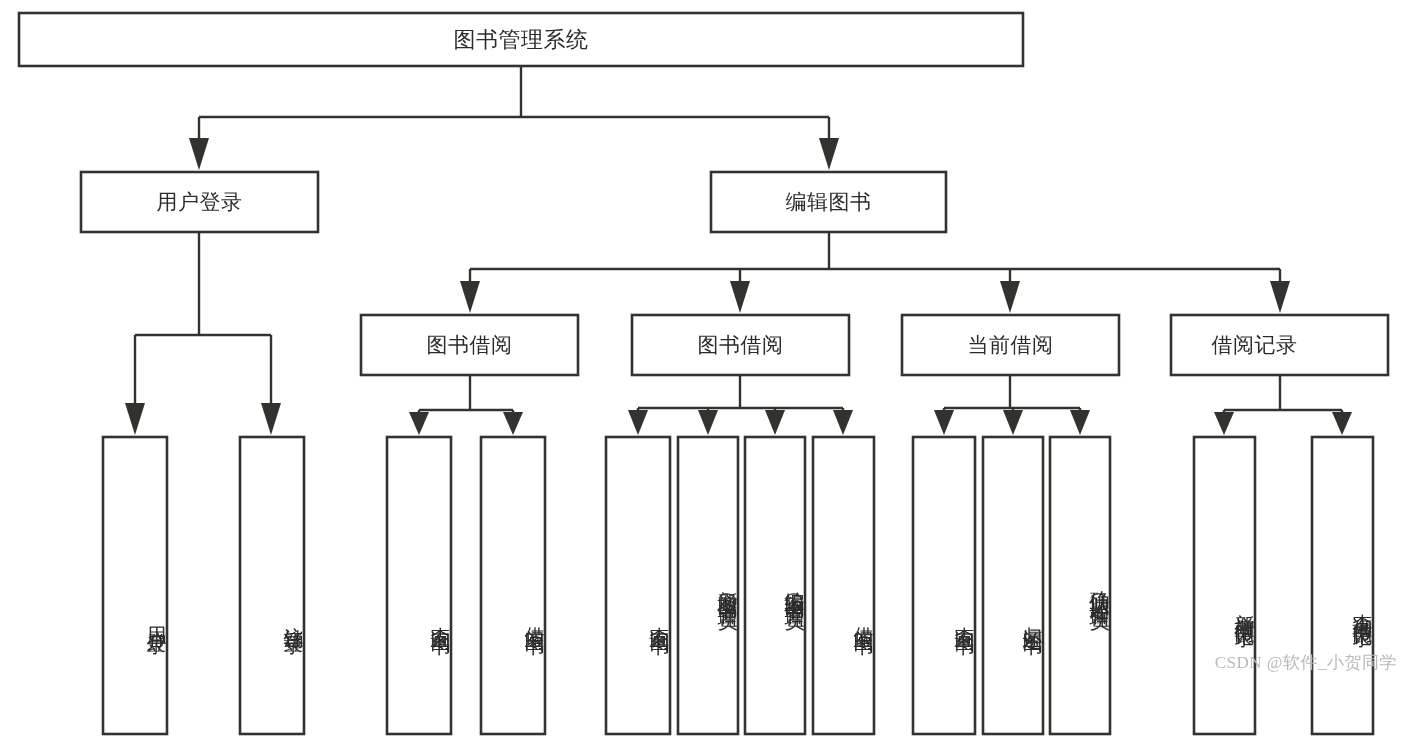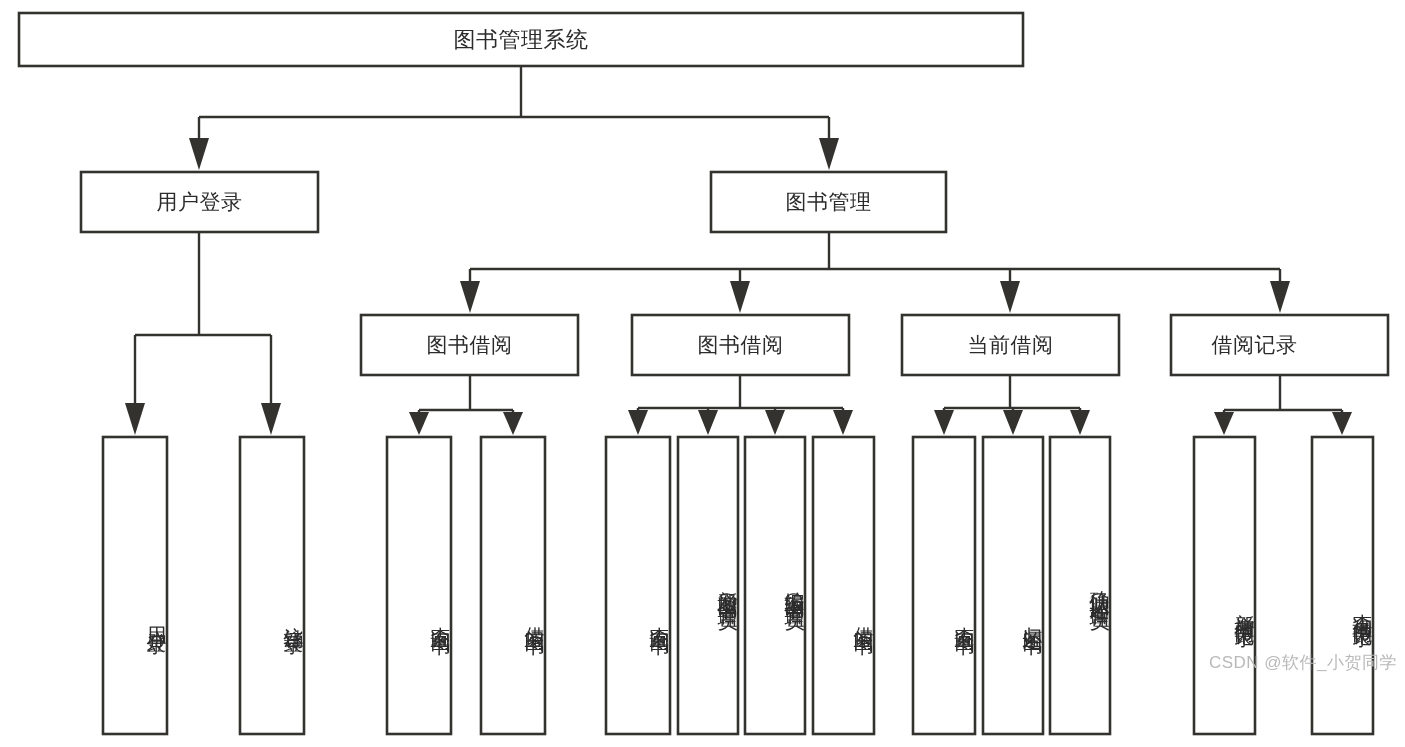--- a/index.html
+++ b/index.html
@@ -67,20 +67,21 @@
   }
   .watermark {
     position: absolute;
     right: 8px;
     bottom: 6px;
     font-size: 17px;
     color: #b9b9b9;
     letter-spacing: 0.5px;
     white-space: nowrap;
     pointer-events: none;
+    font-family: Liberation Serif, serif;
   }
 </style>
 </head>
 <body>
 
 <div id="diagram-root">
 
   <svg class="diagram-canvas" viewBox="0 0 1405 747">
 
     <rect class="node-box" x="19" y="13" width="1004" height="53"></rect>
@@ -166,21 +167,21 @@
     <path class="conn" d="M 1224 410 L 1342 410"></path>
     <path class="conn" d="M 1224 410 L 1224 415"></path>
     <polygon class="arrow-head" points="1214,412 1234,412 1224,435"></polygon>
     <path class="conn" d="M 1342 410 L 1342 415"></path>
     <polygon class="arrow-head" points="1332,412 1352,412 1342,435"></polygon>
   </svg>
 
   <div class="node-label-h" style="left:19px; top:13px; width:1004px; height:53px; font-size:22px;">图书管理系统</div>
 
   <div class="node-label-h" style="left:81px; top:172px; width:237px; height:60px;">用户登录</div>
-  <div class="node-label-h" style="left:711px; top:172px; width:235px; height:60px;">图书管理</div>
+  <div class="node-label-h" style="left:711px; top:172px; width:235px; height:60px;">编辑图书</div>
 
   <div class="node-label-h" style="left:361px; top:315px; width:217px; height:60px;">图书借阅</div>
   <div class="node-label-h" style="left:632px; top:315px; width:217px; height:60px;">图书借阅</div>
   <div class="node-label-h" style="left:902px; top:315px; width:217px; height:60px;text-align:center;">当前借阅</div>
   <div class="node-label-h" style="left:1146px; top:315px; width:217px; height:60px;">借阅记录</div>
 
   <div class="node-label-v" style="left:103px; top:517px; width:64px; height:200px;">用户登录</div>
   <div class="node-label-v" style="left:240px; top:517px; width:64px; height:200px;">注销登录</div>
   <div class="node-label-v" style="left:387px; top:517px; width:64px; height:200px;">查询图书</div>
   <div class="node-label-v" style="left:481px; top:517px; width:64px; height:200px;">借阅图书</div>

